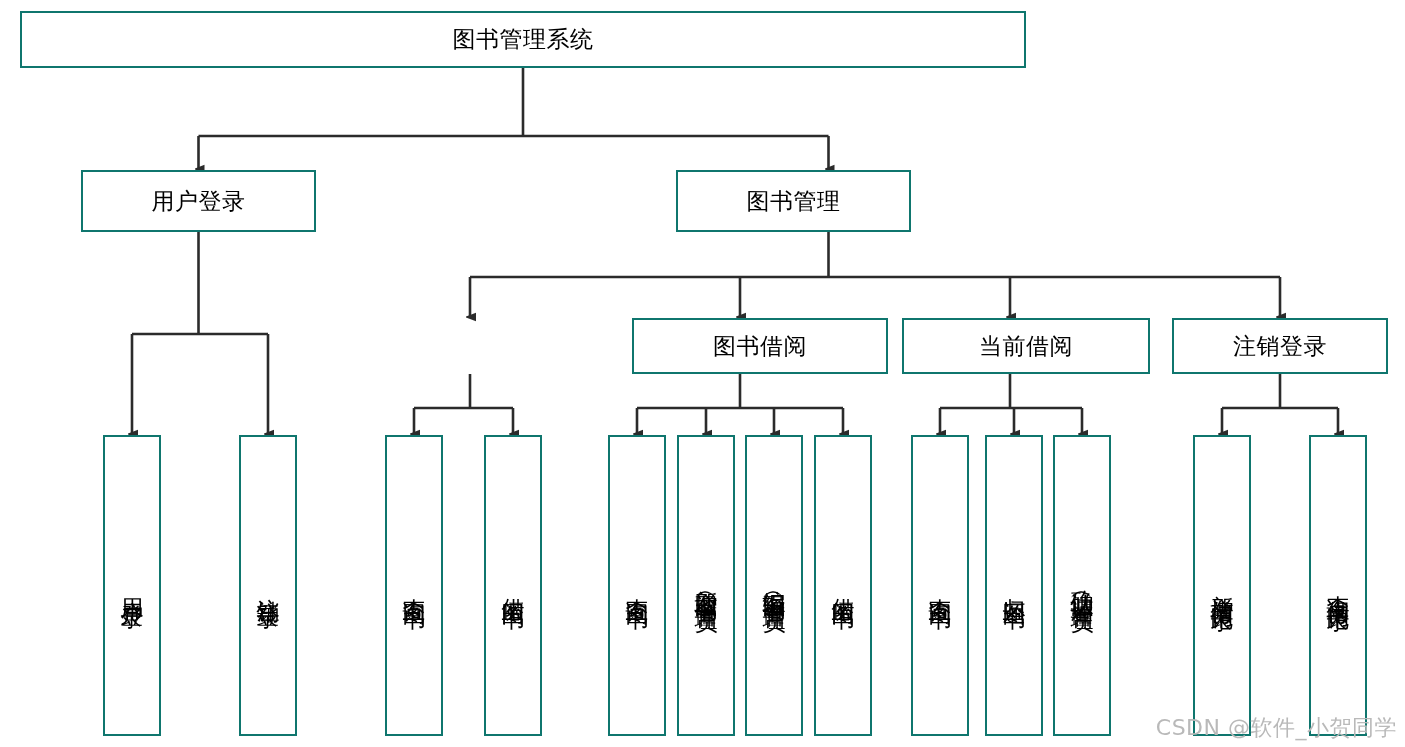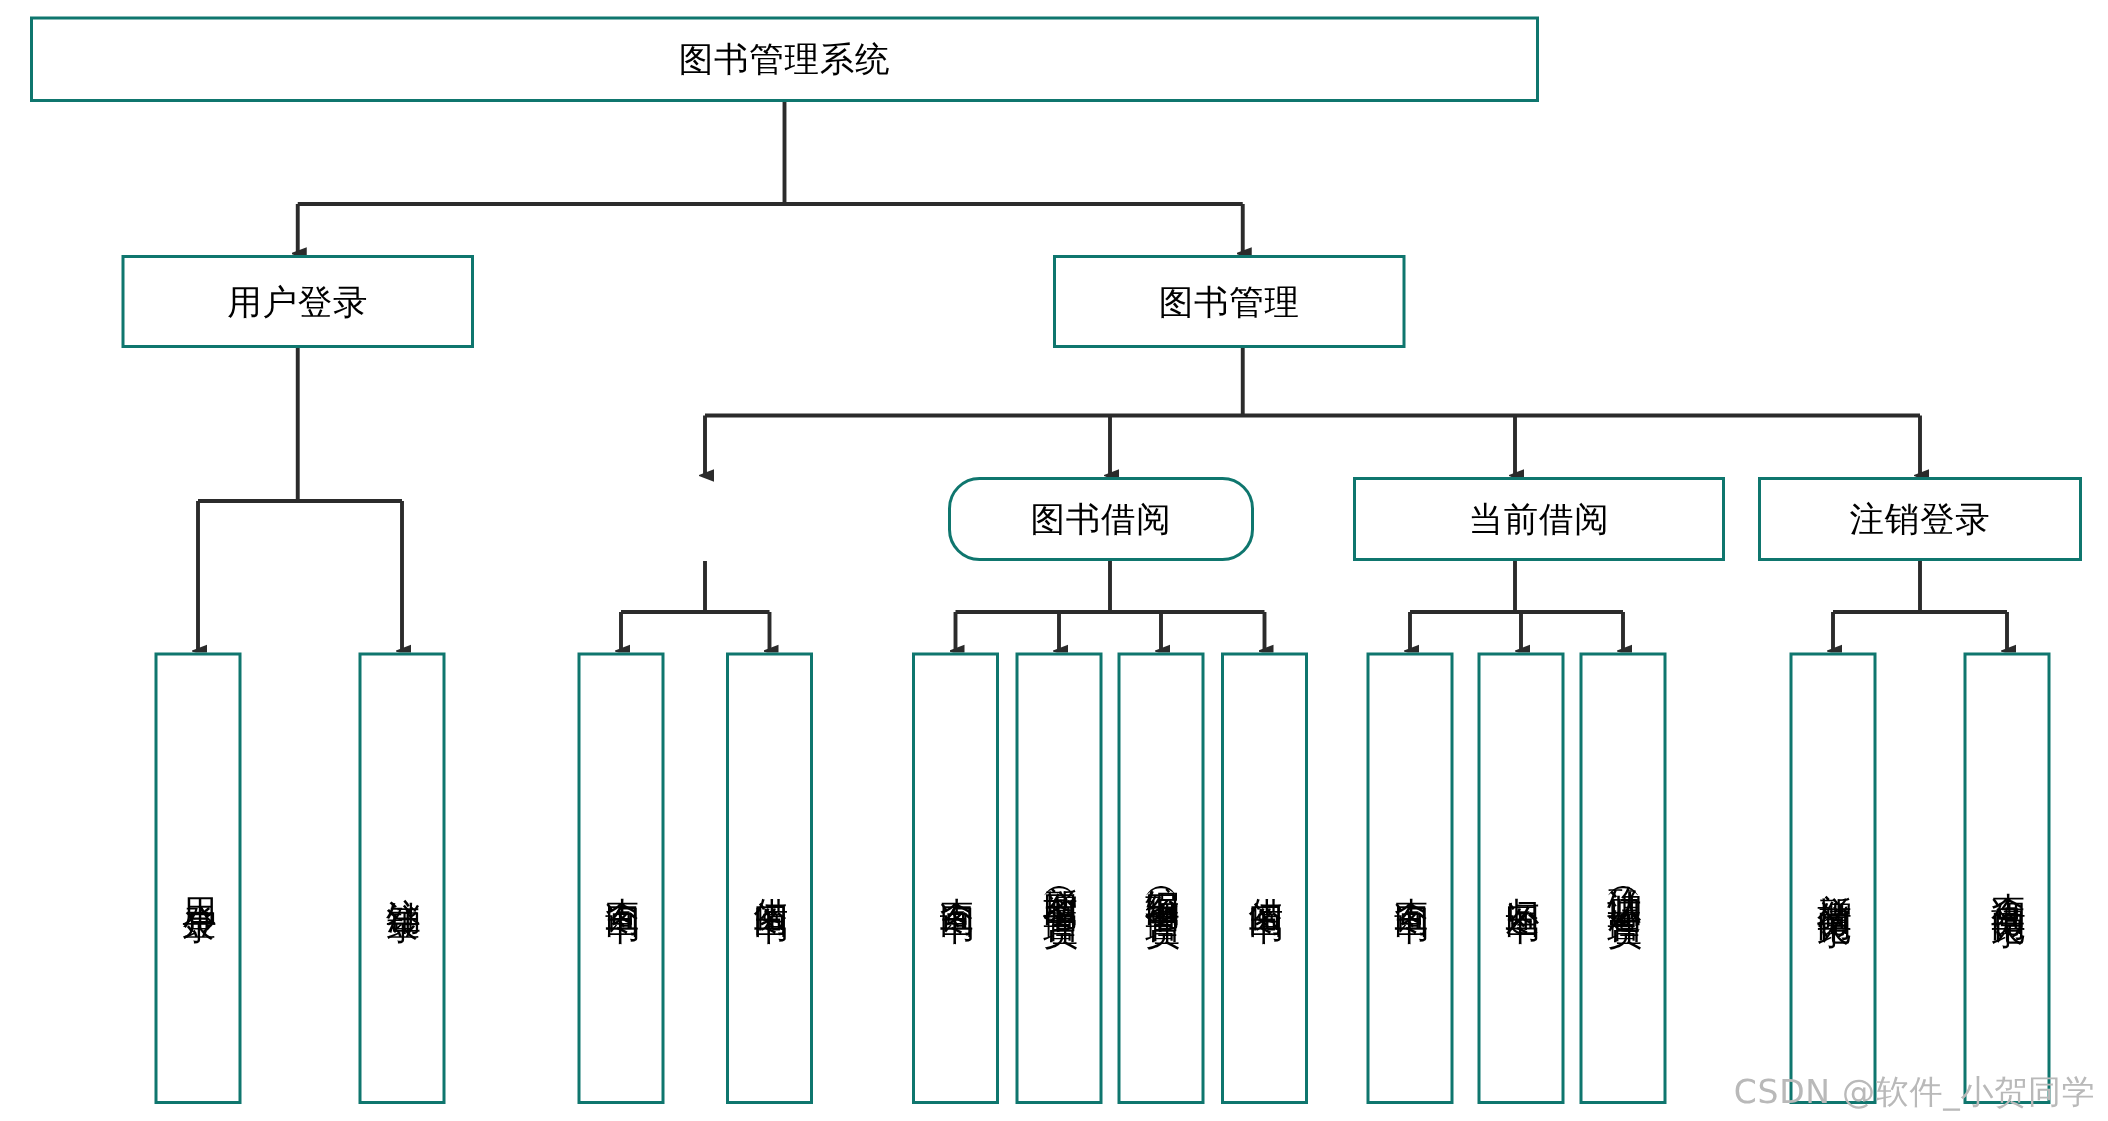--- a/index.html
+++ b/index.html
@@ -111,25 +111,25 @@
       </g>
   </svg>
 
   <div class="node h" style="left:20px; top:11px; width:1006px; height:57px;">
     <span class="node-label">图书管理系统</span>
   </div>
 
   <div class="node h" style="left:81px; top:170px; width:235px; height:62px;">
     <span class="node-label">用户登录</span>
   </div>
-  <div class="node h" style="left:702px; top:170px; width:235px; height:62px;">
+  <div class="node h" style="left:676px; top:170px; width:235px; height:62px;">
     <span class="node-label">图书管理</span>
   </div>
 
-  <div class="node h" style="left:632px; top:318px; width:204px; height:56px;border-radius:21px;">
+  <div class="node h" style="left:632px; top:318px; width:256px; height:56px;">
     <span class="node-label">图书借阅</span>
   </div>
   <div class="node h" style="left:902px; top:318px; width:248px; height:56px;">
     <span class="node-label">当前借阅</span>
   </div>
   <div class="node h" style="left:1172px; top:318px; width:216px; height:56px;">
     <span class="node-label">注销登录</span>
   </div>
 
   <div class="node v" style="left:103px; top:435px; width:58px; height:301px;">

